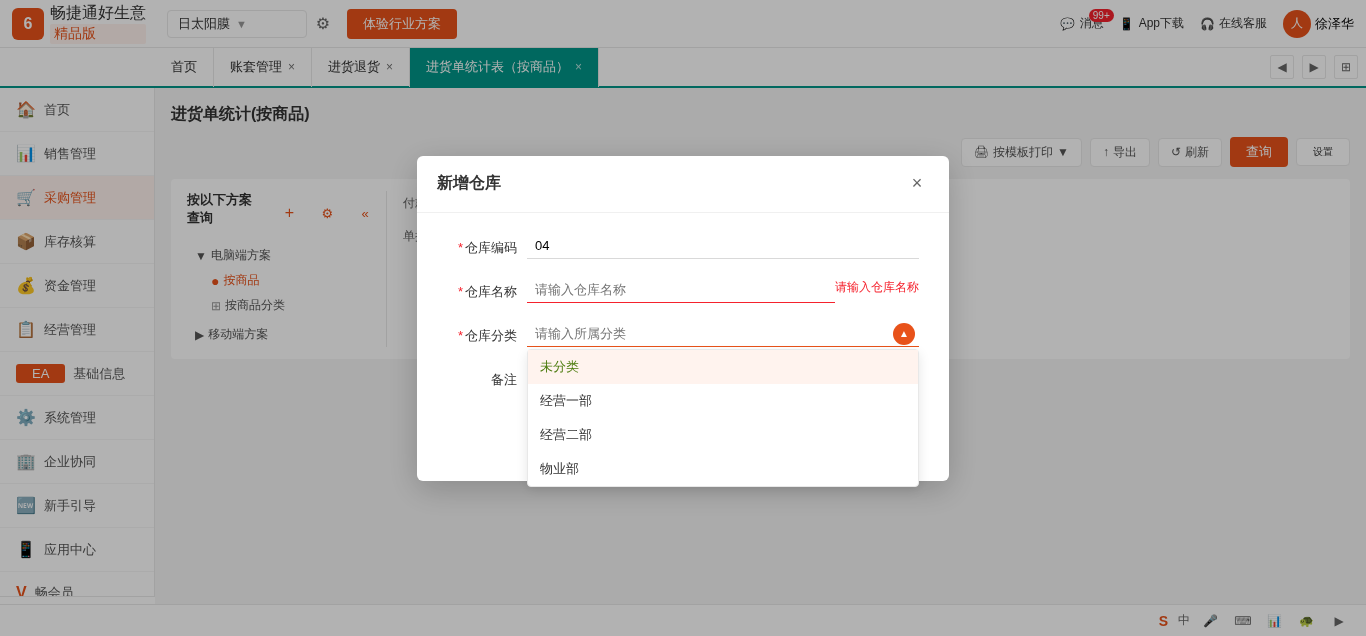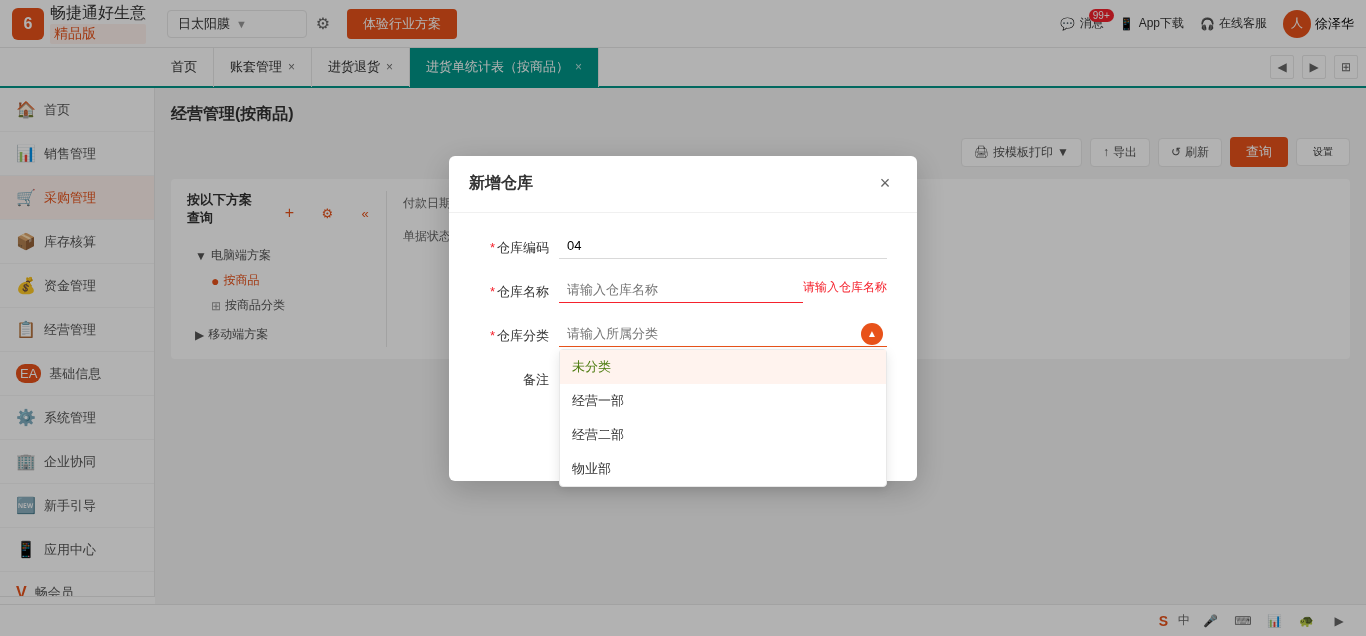--- a/index.html
+++ b/index.html
@@ -191,21 +191,21 @@
     .overlay {
       position: fixed; top: 0; left: 0; right: 0; bottom: 0;
       background: rgba(0,0,0,0.3); z-index: 100;
       display: flex; align-items: center; justify-content: center;
     }
 
     
     .modal {
       background: #fff;
       border-radius: 6px;
-      width: 468px;
+      width: 532px;
       min-height: 300px;
       box-shadow: 0 8px 32px rgba(0,0,0,0.2);
       position: relative;
       z-index: 101;
       padding-bottom: 20px;
     }
     .modal-header {
       display: flex; align-items: center; justify-content: space-between;
       padding: 16px 20px; border-bottom: 1px solid #f0f0f0;
     }
@@ -373,21 +373,21 @@
     </div>
     <div class="sidebar-item">
       <span class="icon">💰</span>
       <span>资金管理</span>
     </div>
     <div class="sidebar-item">
       <span class="icon">📋</span>
       <span>经营管理</span>
     </div>
     <div class="sidebar-item">
-      <span class="icon" style="font-style:normal;font-size:13px;background:#e8521a;color:#fff;padding:2px 4px;border-radius:9px;">EA</span>
+      <span class="icon" style="font-style:normal;font-size:13px;background:#e8521a;color:#fff;padding:2px 16px;border-radius:3px;">EA</span>
       <span>基础信息</span>
     </div>
     <div class="sidebar-item">
       <span class="icon">⚙️</span>
       <span>系统管理</span>
     </div>
     <div class="sidebar-item">
       <span class="icon">🏢</span>
       <span>企业协同</span>
     </div>
@@ -408,21 +408,21 @@
 
     <div class="sidebar-bottom">
       <span style="cursor:pointer;font-size:16px;">⚙️</span>
       <span style="cursor:pointer;font-size:16px;">🔊</span>
       <span style="cursor:pointer;font-size:16px;">◀</span>
     </div>
   </div>
 
   <div class="content-area">
 
-    <div class="page-title">经营管理(按商品)</div>
+    <div class="page-title">进货单统计(按商品)</div>
 
     <div class="toolbar">
       <div class="toolbar-btn">
         <span>🖨</span>
         <span>按模板打印</span>
         <span>▼</span>
       </div>
       <div class="toolbar-btn">
         <span>↑</span>
         <span>导出</span>

